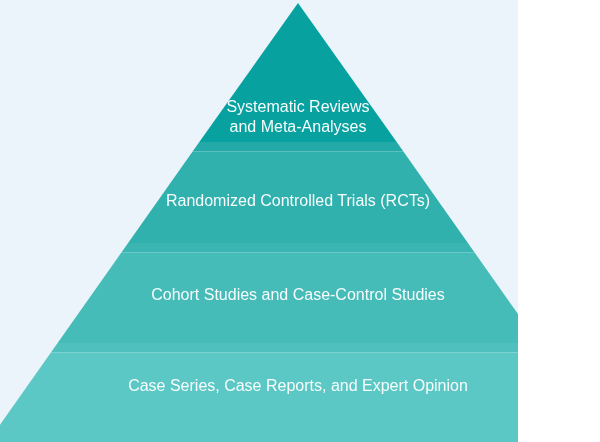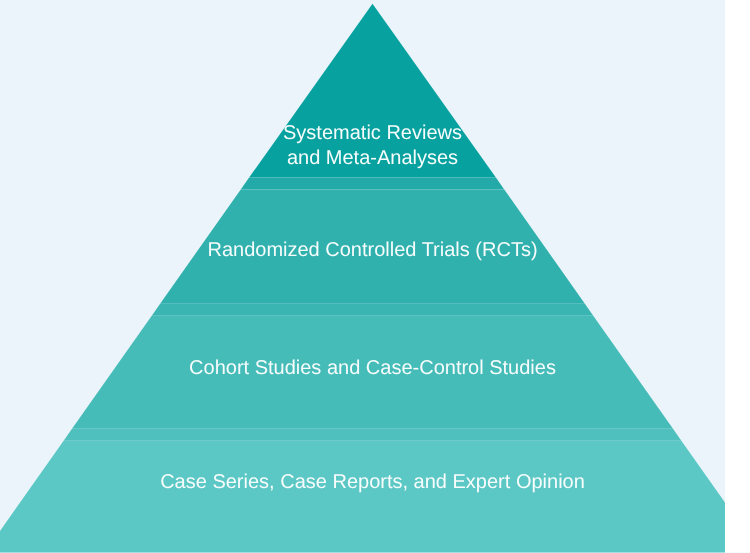--- a/index.html
+++ b/index.html
@@ -1,25 +1,26 @@
 <!DOCTYPE html>
 <html><head>
 <meta charset="utf-8">
 <style>
   html, body {
     margin: 0;
     padding: 0;
   }
   .canvas {
     position: relative;
-    width: 580px;
+    width: 476px;
     height: 442px;
     background: #ECF4FB;
     overflow: hidden;
     font-family: "Liberation Sans", sans-serif;
+    padding-left: 42px;
   }
   .canvas svg {
     position: absolute;
     left: 0;
     top: 0;
     display: block;
   }
   .tier-label {
     position: absolute;
     left: 0;

